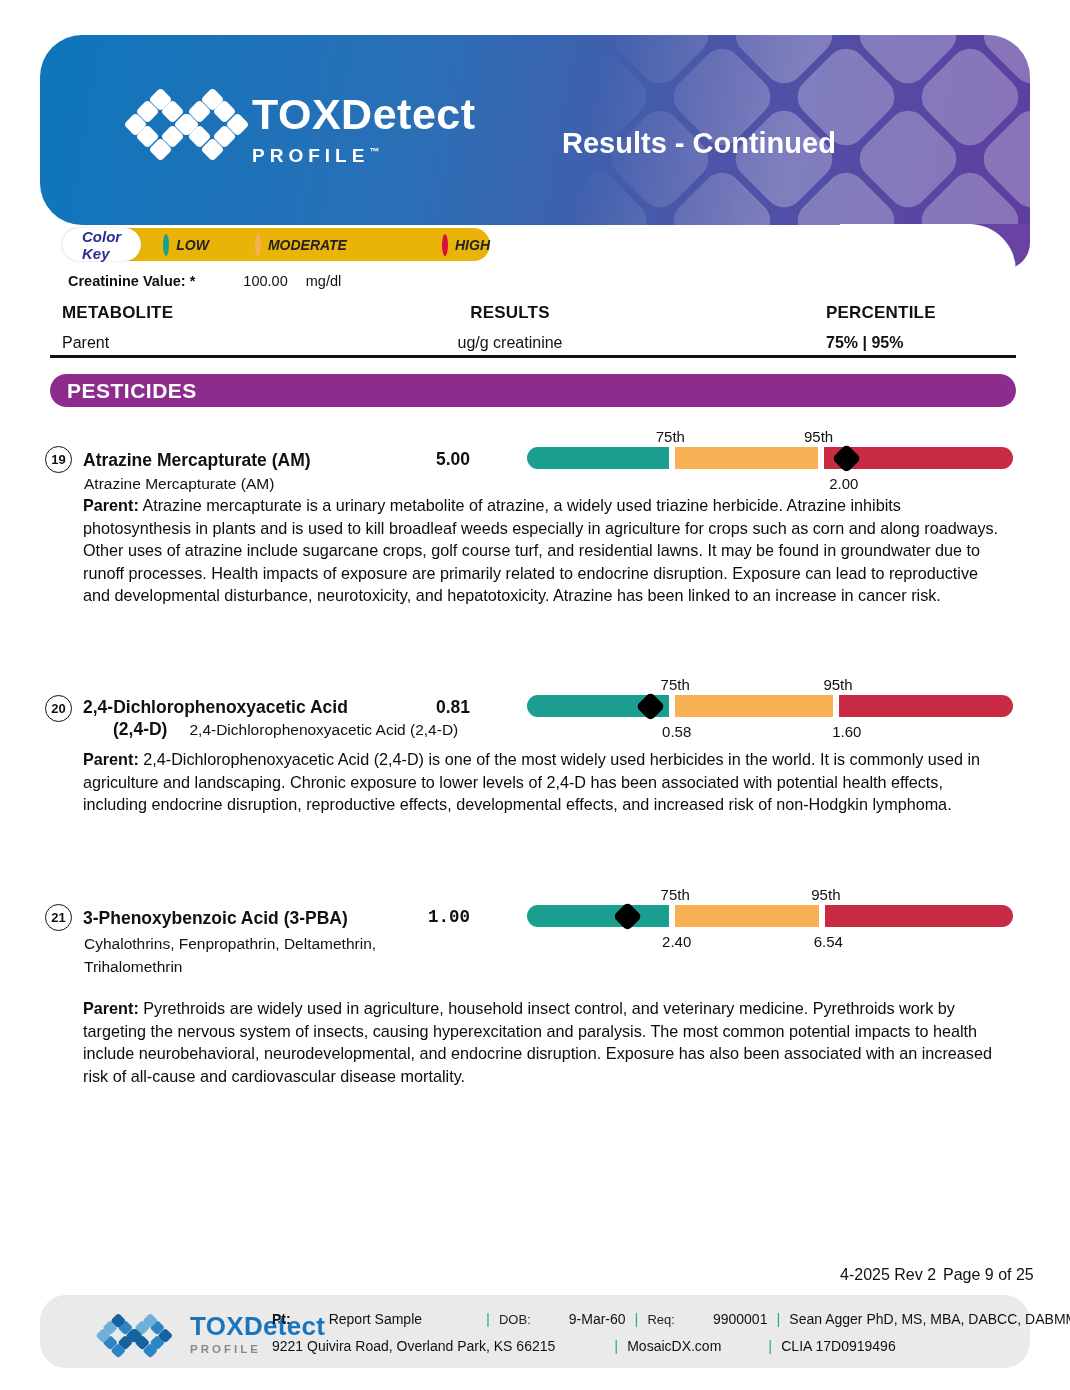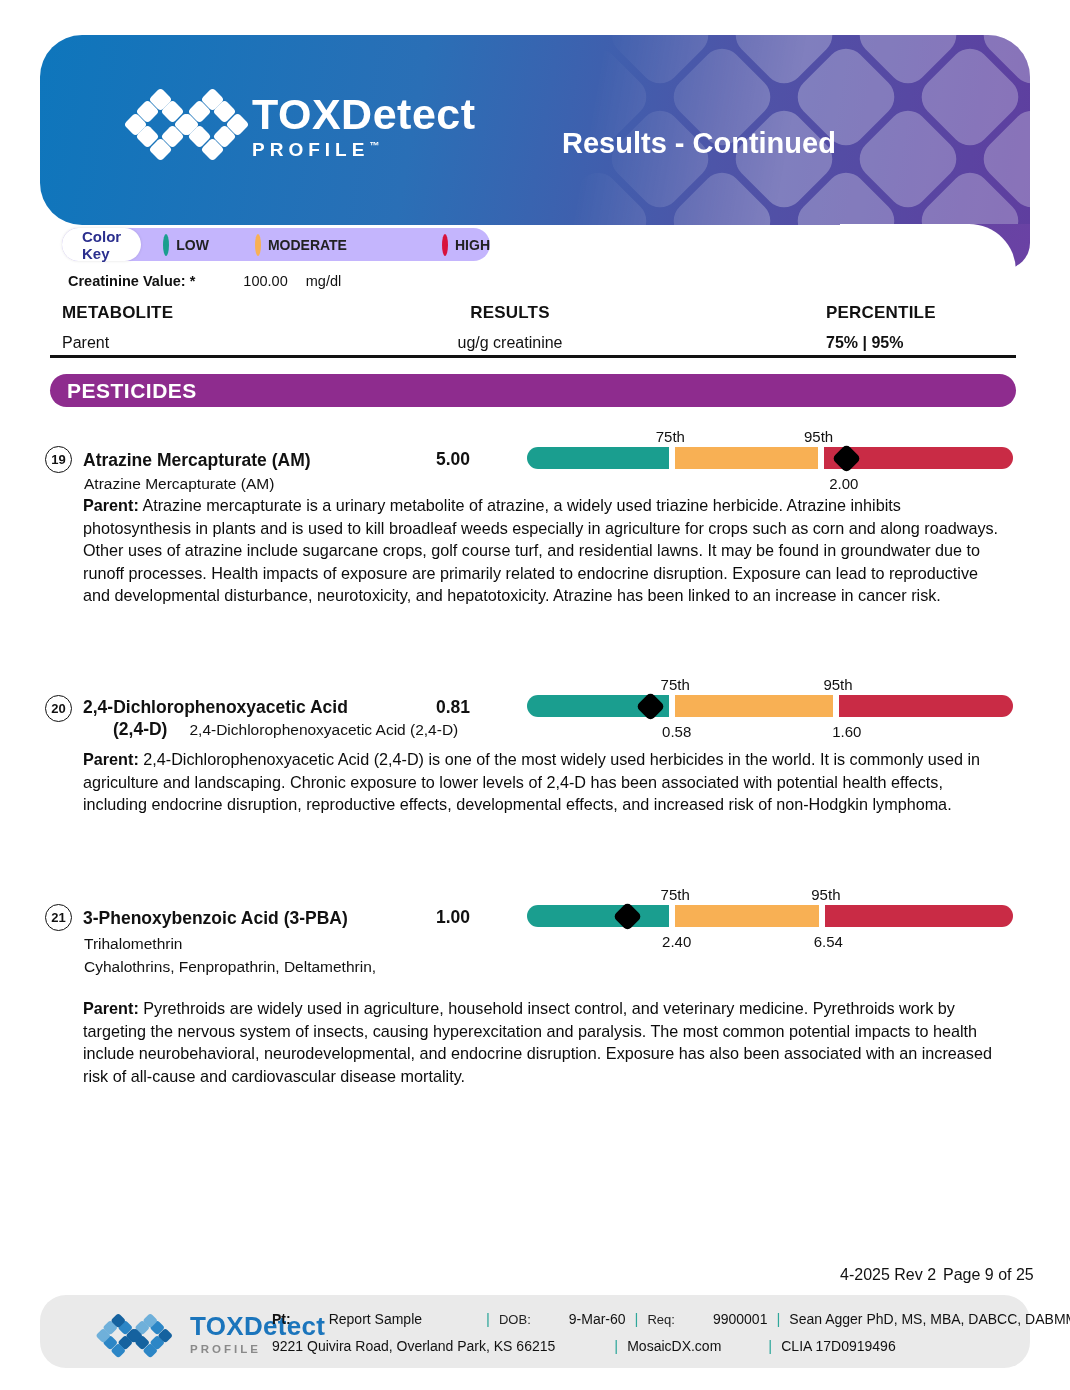--- a/index.html
+++ b/index.html
@@ -24,32 +24,32 @@
     position:absolute; left:840px; top:224px; width:190px; height:45px;
     background:linear-gradient(120deg,#5d4aa2,#6b41a4);
     border-radius:0 0 26px 6px;
   }
   .hdr-tail-mask {
     position:absolute; left:840px; top:224px; width:176px; height:47px;
     background:#fff; border-top-right-radius:80px;
   }
   .brand { position:absolute; left:212px; top:55px; color:#fff; }
   .brand-name { font-size:43px; font-weight:bold; letter-spacing:0.5px; }
-  .brand-sub  { font-size:19px; letter-spacing:5px; font-weight:600; }
+  .brand-sub  { font-size:19px; letter-spacing:5px; margin-top:6px; font-weight:600; }
   .brand-tm { font-size:10px; vertical-align:super; letter-spacing:0; }
   .mosaic { position:absolute; }
   .tile { position:absolute; transform:rotate(45deg); }
   .hdr-title {
     position:absolute; left:522px; top:92px; color:#fff;
     font-size:29px; font-weight:bold;
   }
   
   .color-key {
     position:absolute; left:62px; top:228px; width:428px; height:33px;
-    background:#c4b5fd; border-radius:17px; display:flex; align-items:center;
+    background:#eab308; border-radius:17px; display:flex; align-items:center;font-style:italic;
   }
   .ck-label {
     background:#fff; border-radius:17px; height:33px; padding:0 20px;
     display:flex; align-items:center; font-weight:bold; font-size:15px;
     color:#2b2f8e; box-shadow:0 0 3px rgba(0,0,0,.12);
   }
   .ck-item { display:flex; align-items:center; font-size:14px; font-weight:bold; color:#222; }
   .dot { width:21px; height:22px; border-radius:50%; margin-right:7px; }
   .dot-low { background:var(--low); margin-left:22px; }
   .dot-mod { background:var(--moderate); margin-left:46px; }
@@ -222,24 +222,24 @@
   </div>
   <div class="entry-desc" style="top:80px;">
     <b>Parent:</b>
     <span>2,4-Dichlorophenoxyacetic Acid (2,4-D) is one of the most widely used herbicides in the world. It is commonly used in agriculture and landscaping. Chronic exposure to lower levels of 2,4-D has been associated with potential health effects, including endocrine disruption, reproductive effects, developmental effects, and increased risk of non-Hodgkin lymphoma.</span>
   </div>
 </div>
 
 <div class="entry" style="top:880px; height:210px;">
   <div class="num-circle" style="top:24px;">21</div>
   <div class="entry-title" style="top:27px;">3-Phenoxybenzoic Acid (3-PBA)</div>
-  <div class="entry-value" style="top:27px;">1.00</div>
+  <div class="entry-value" style="top:27px;font-family:Liberation Mono, monospace;">1.00</div>
   <div class="entry-sub" style="top:52px;">
+    <div>Cyhalothrins, Fenpropathrin, Deltamethrin,</div>
     <div>Trihalomethrin</div>
-    <div>Cyhalothrins, Fenpropathrin, Deltamethrin,</div>
   </div>
   <div class="bar-wrap" style="top:6px;">
     <div class="bar-lbl lbl-75" style="left: 148.23px;">75th</div>
     <div class="bar-lbl lbl-95" style="left: 298.89px;">95th</div>
     <div class="bar-seg seg-low" style="width: 141.828px;"></div>
     <div class="bar-seg seg-mod" style="left: 147.828px; width: 144.174px;"></div>
     <div class="bar-seg seg-high" style="left: 298.002px; width: 187.998px;"></div>
     <div class="marker" style="left: 89.616px;"></div>
     <div class="bar-val val-75" style="left: 149.688px;">2.40</div>
     <div class="bar-val val-95" style="left: 301.32px;">6.54</div>

